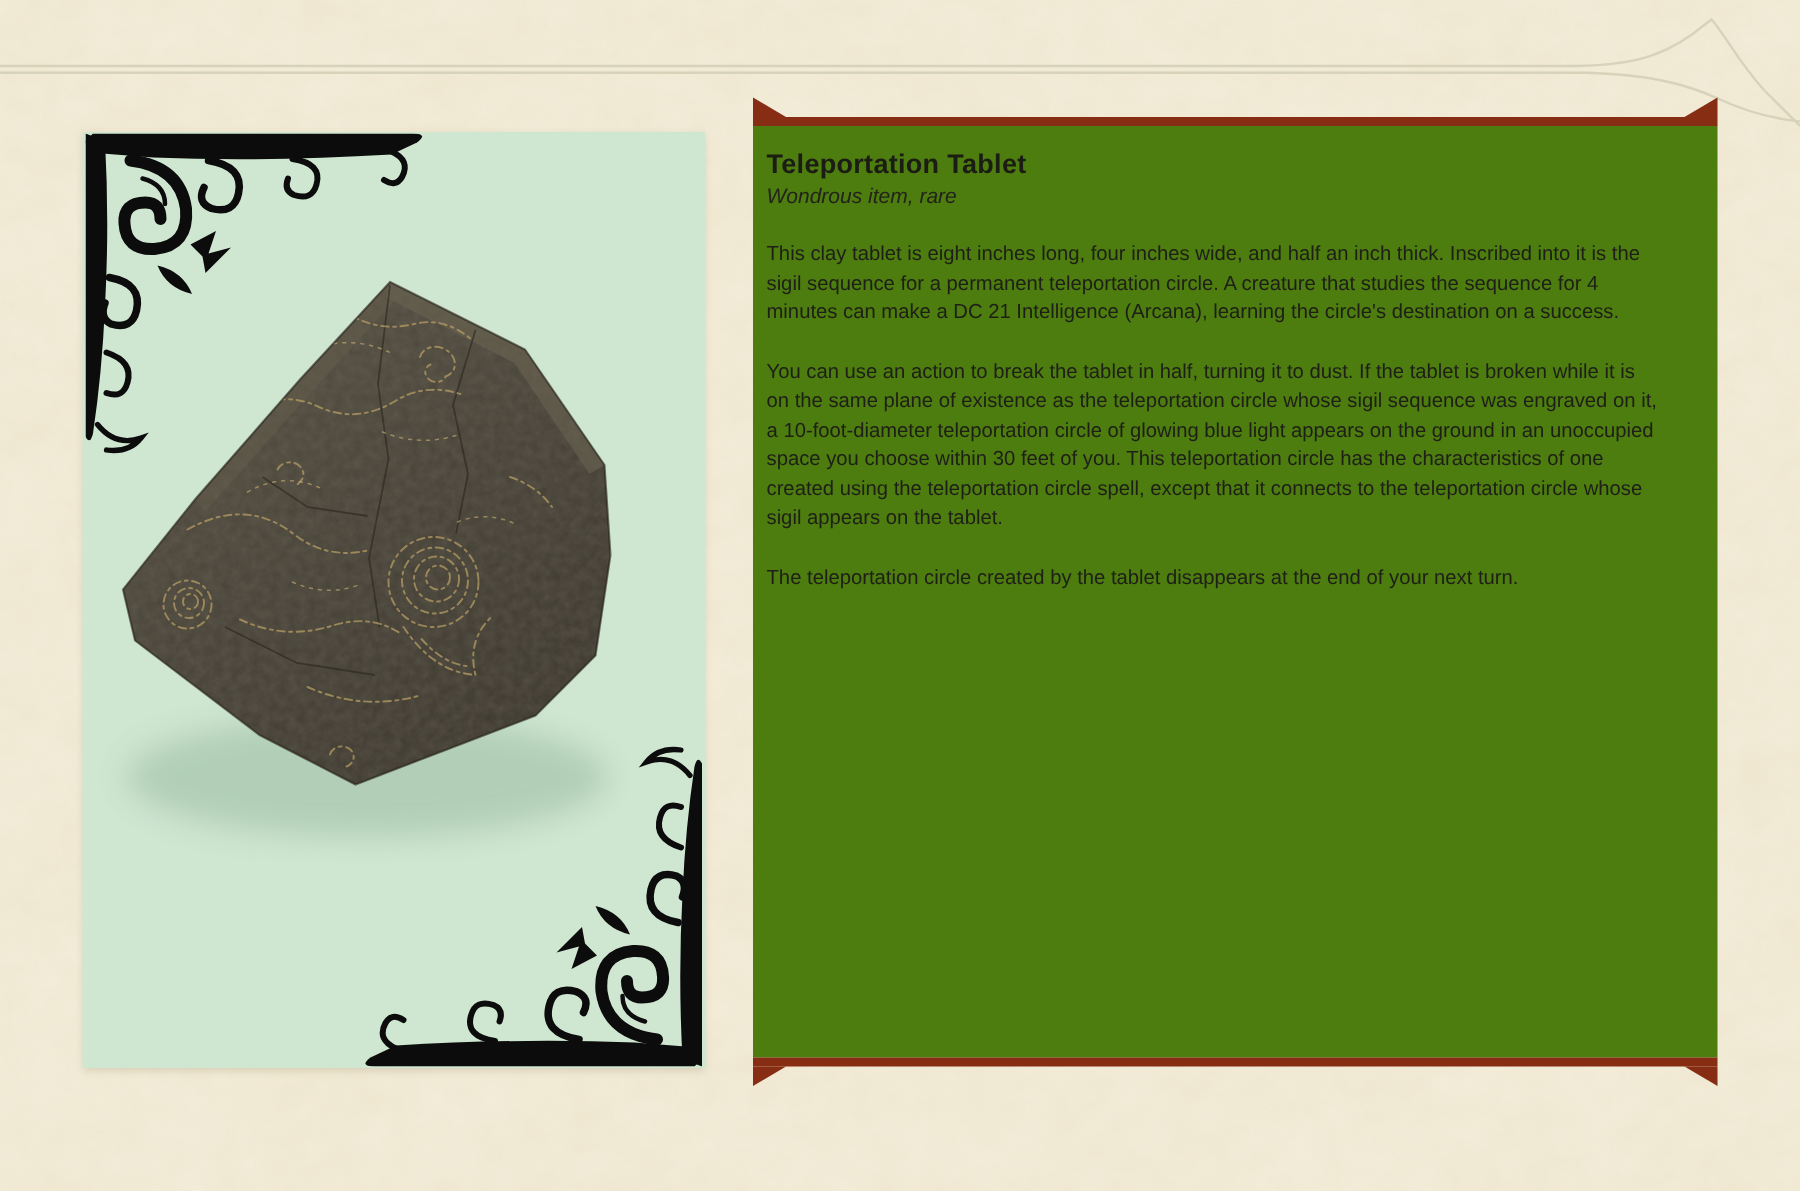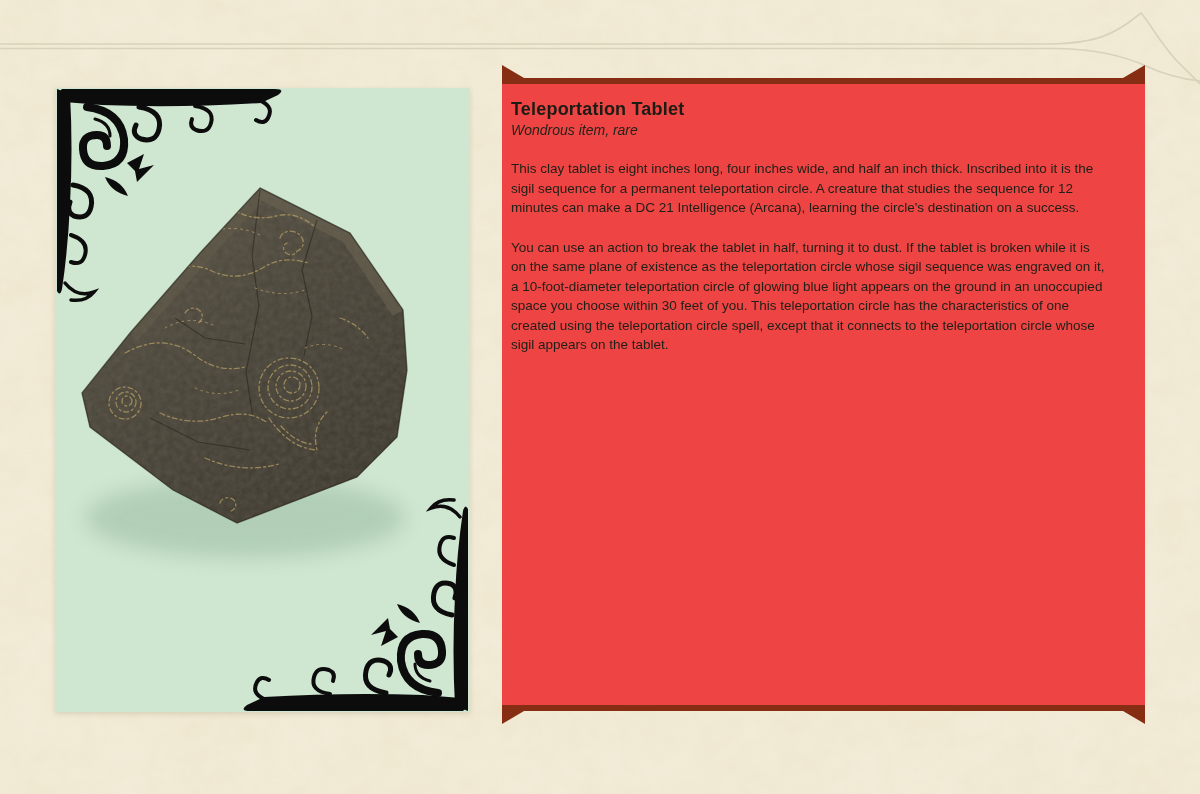--- a/index.html
+++ b/index.html
@@ -20,21 +20,21 @@
   .stat-block{
     position:absolute;left:502px;top:78px;width:643px;
   }
   .rule{height:6px;background:#862d13;position:relative;}
   .rule .tri{position:absolute;width:0;height:0;}
   .rule.top .tri.left {left:0;  top:-13px;border-bottom:13px solid #862d13;border-right:22px solid transparent;}
   .rule.top .tri.right{right:0; top:-13px;border-bottom:13px solid #862d13;border-left:22px solid transparent;}
   .rule.bottom .tri.left {left:0;  bottom:-13px;border-top:13px solid #862d13;border-right:22px solid transparent;}
   .rule.bottom .tri.right{right:0; bottom:-13px;border-top:13px solid #862d13;border-left:22px solid transparent;}
   .stat-body{
-    background:#ef4444;height:621px;box-sizing:border-box;
+    background:#4d7c0f;height:621px;box-sizing:border-box;
     padding:14px 40px 0 9px;
     color:#1e1f17;
   }
   .stat-title{
     font-size:18px;font-weight:bold;letter-spacing:.2px;color:#1b1c13;
     margin:0;line-height:22px;
   }
   .stat-subtitle{
     font-style:italic;font-size:14px;margin:1px 0 16px 0;line-height:18px;color:#22231a;
   }
@@ -209,21 +209,22 @@
 
 <div class="stat-block">
   <div class="rule top">
     <div class="tri left"></div>
     <div class="tri right"></div>
   </div>
 
   <div class="stat-body">
     <h1 class="stat-title">Teleportation Tablet</h1>
     <div class="stat-subtitle">Wondrous item, rare</div>
-    <p class="desc">This clay tablet is eight inches long, four inches wide, and half an inch thick. Inscribed into it is the sigil sequence for a permanent teleportation circle. A creature that studies the sequence for 12 minutes can make a DC 21 Intelligence (Arcana), learning the circle's destination on a success.</p>
+    <p class="desc">This clay tablet is eight inches long, four inches wide, and half an inch thick. Inscribed into it is the sigil sequence for a permanent teleportation circle. A creature that studies the sequence for 4 minutes can make a DC 21 Intelligence (Arcana), learning the circle's destination on a success.</p>
     <p class="desc">You can use an action to break the tablet in half, turning it to dust. If the tablet is broken while it is on the same plane of existence as the teleportation circle whose sigil sequence was engraved on it, a 10-foot-diameter teleportation circle of glowing blue light appears on the ground in an unoccupied space you choose within 30 feet of you. This teleportation circle has the characteristics of one created using the teleportation circle spell, except that it connects to the teleportation circle whose sigil appears on the tablet.</p>
+    <p class="desc">The teleportation circle created by the tablet disappears at the end of your next turn.</p>
   </div>
 
   <div class="rule bottom">
     <div class="tri left"></div>
     <div class="tri right"></div>
   </div>
 </div>
 
 </body></html>

